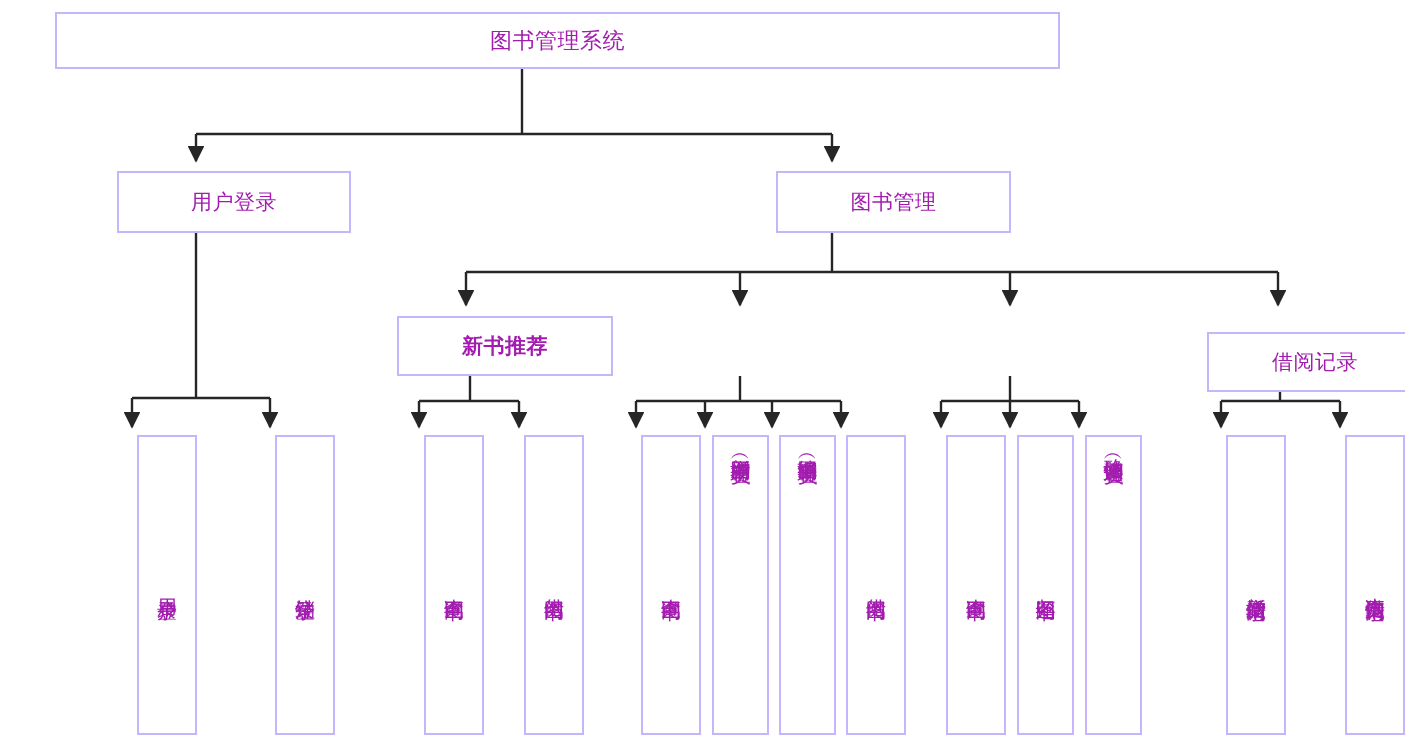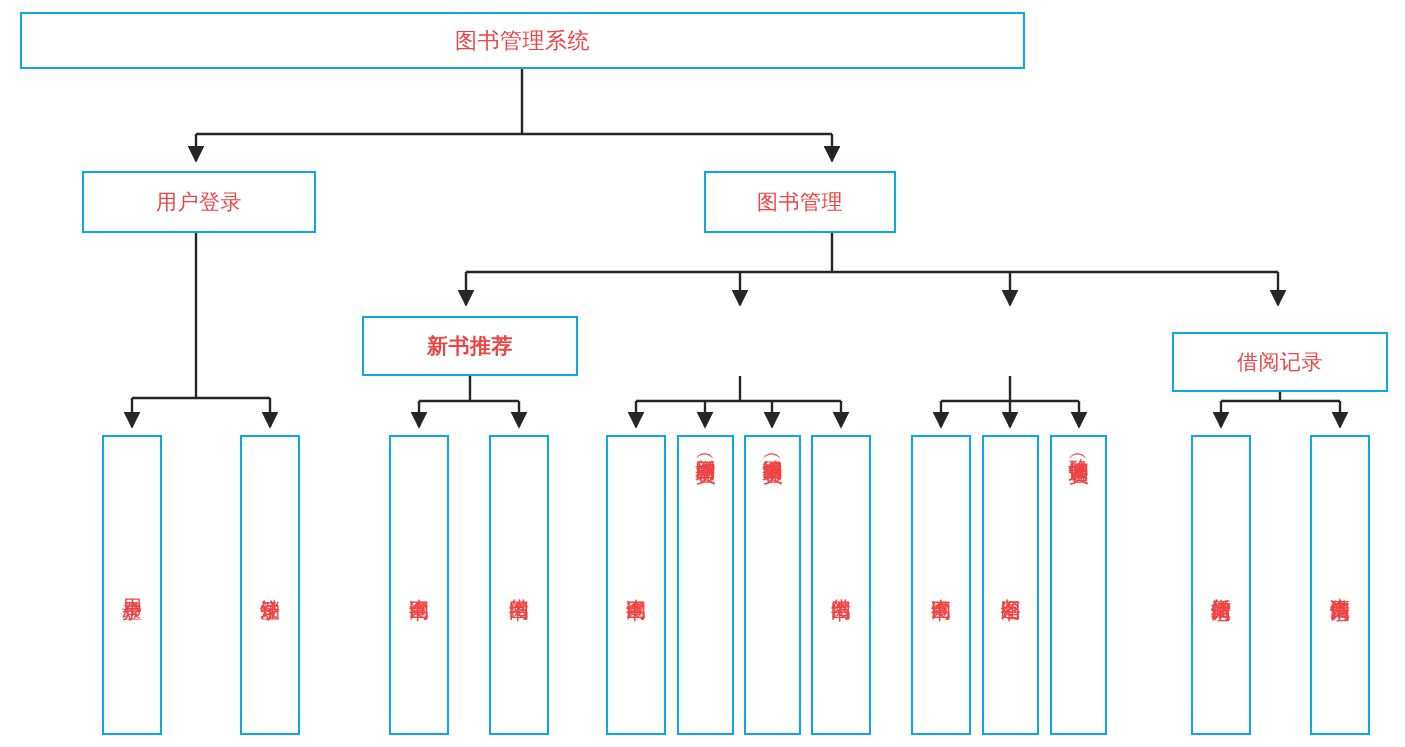--- a/index.html
+++ b/index.html
@@ -22,25 +22,26 @@
     left: 0;
     top: 0;
     width: 1405px;
     height: 747px;
     pointer-events: none;
   }
   .node {
     position: absolute;
     box-sizing: border-box;
     background: #ffffff;
-    border: 2px solid #0ea5e9;
+    border: 2px solid #c4b5fd;
     display: flex;
     align-items: center;
     justify-content: center;
-    color: #ef4444;
+    color: #a21caf;
+    margin-left: 35px;
   }
   .node.horiz {
     font-size: 21px;
     letter-spacing: 0.5px;
   }
   .node.root {
     font-size: 22px;
   }
   .node.leaf {
     font-size: 20px;
@@ -125,21 +126,21 @@
   </svg>
 
   <div class="node root horiz" style="left:20px; top:12px; width:1005px; height:57px;">
     <span>图书管理系统</span>
   </div>
 
   <div class="node horiz" style="left:82px; top:171px; width:234px; height:62px;">
     <span>用户登录</span>
   </div>
 
-  <div class="node horiz" style="left:704px; top:171px; width:192px; height:62px;">
+  <div class="node horiz" style="left:741px; top:171px; width:235px; height:62px;">
     <span>图书管理</span>
   </div>
 
   <div class="node horiz" style="left:362px; top:316px; width:216px; height:60px;font-weight:bold;">
     <span>新书推荐</span>
   </div>
 
 
 
   <div class="node horiz" style="left:1172px; top:332px; width:216px; height:60px;">

